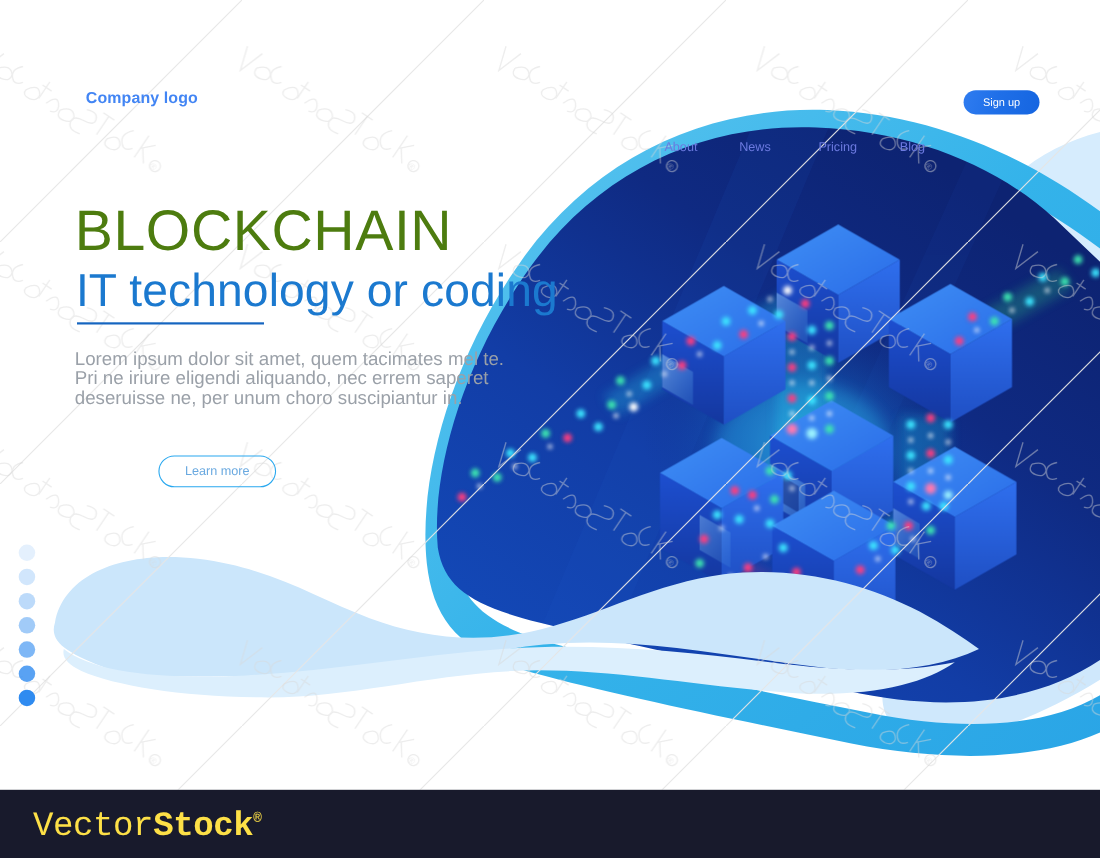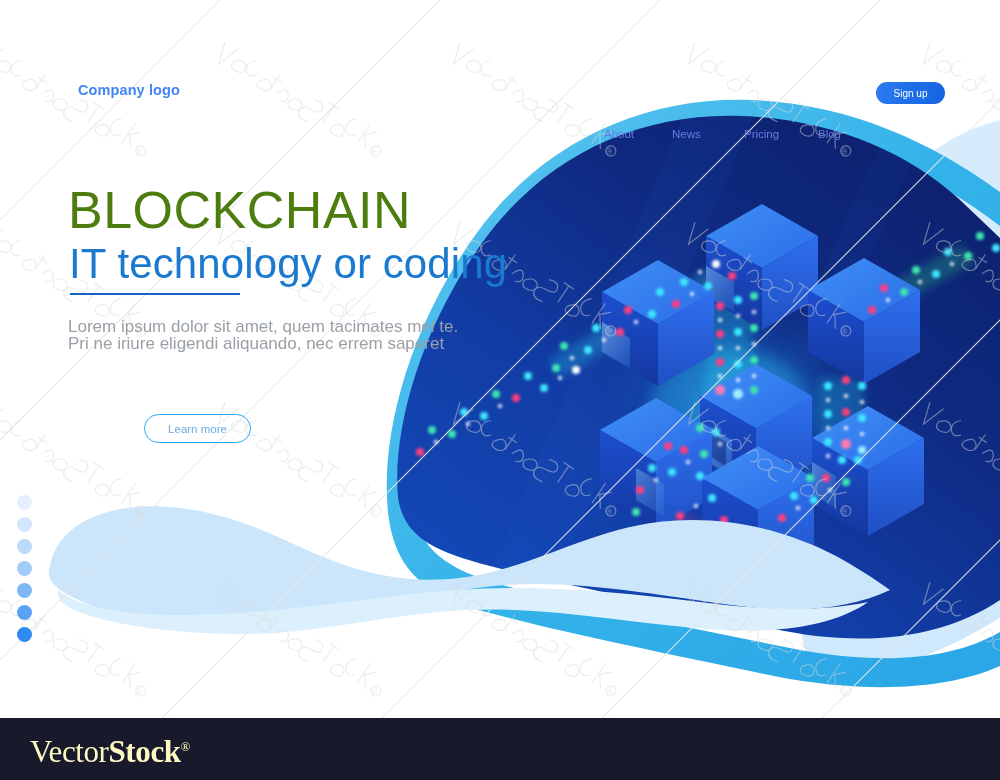--- a/index.html
+++ b/index.html
@@ -89,22 +89,22 @@
     background:#2f8bf0; cursor:pointer;
   }
 
   
   .footer {
     position:absolute; left:0; top:718px; width:1000px; height:62px;
     background:#181a2c; z-index:60;
   }
   .vs-logo {
     position:absolute; left:30px; top:16px;
-    font-size:31px; color:#fef9c3; letter-spacing:-.4px;
-    font-family:Liberation Serif, serif; white-space:nowrap;
+    font-size:31px; color:#fde047; letter-spacing:-.4px;
+    font-family:Liberation Mono, monospace; white-space:nowrap;
   }
   .vs-logo .thin { font-weight:300; }
   .vs-logo .bold { font-weight:bold; }
   .vs-logo .reg { font-size:13px; vertical-align:super; font-weight:400; }
   .vs-url {
     position:absolute; right:32px; top:28px;
     font-size:19px; color:#fff; letter-spacing:-.2px;
     font-family:"DejaVu Sans", sans-serif; white-space:nowrap;
   }
 </style>
@@ -513,20 +513,21 @@
   </div>
 
   <div class="hero">
     <div class="hero-title">BLOCKCHAIN</div>
     <div class="hero-sub">IT technology or coding</div>
     <div class="hero-rule"></div>
 
     <div class="hero-body">
       <div>Lorem ipsum dolor sit amet, quem tacimates mel te.</div>
       <div>Pri ne iriure eligendi aliquando, nec errem saperet</div>
+      <div>deseruisse ne, per unum choro suscipiantur in.</div>
     </div>
 
     <div class="learn-more">Learn more</div>
   </div>
 
   <div class="pager" id="pager">
       <div class="pager-dot" style="top: 0px; opacity: 0.13;"></div>
       <div class="pager-dot" style="top: 22px; opacity: 0.22;"></div>
       <div class="pager-dot" style="top: 44px; opacity: 0.32;"></div>
       <div class="pager-dot" style="top: 66px; opacity: 0.45;"></div>

